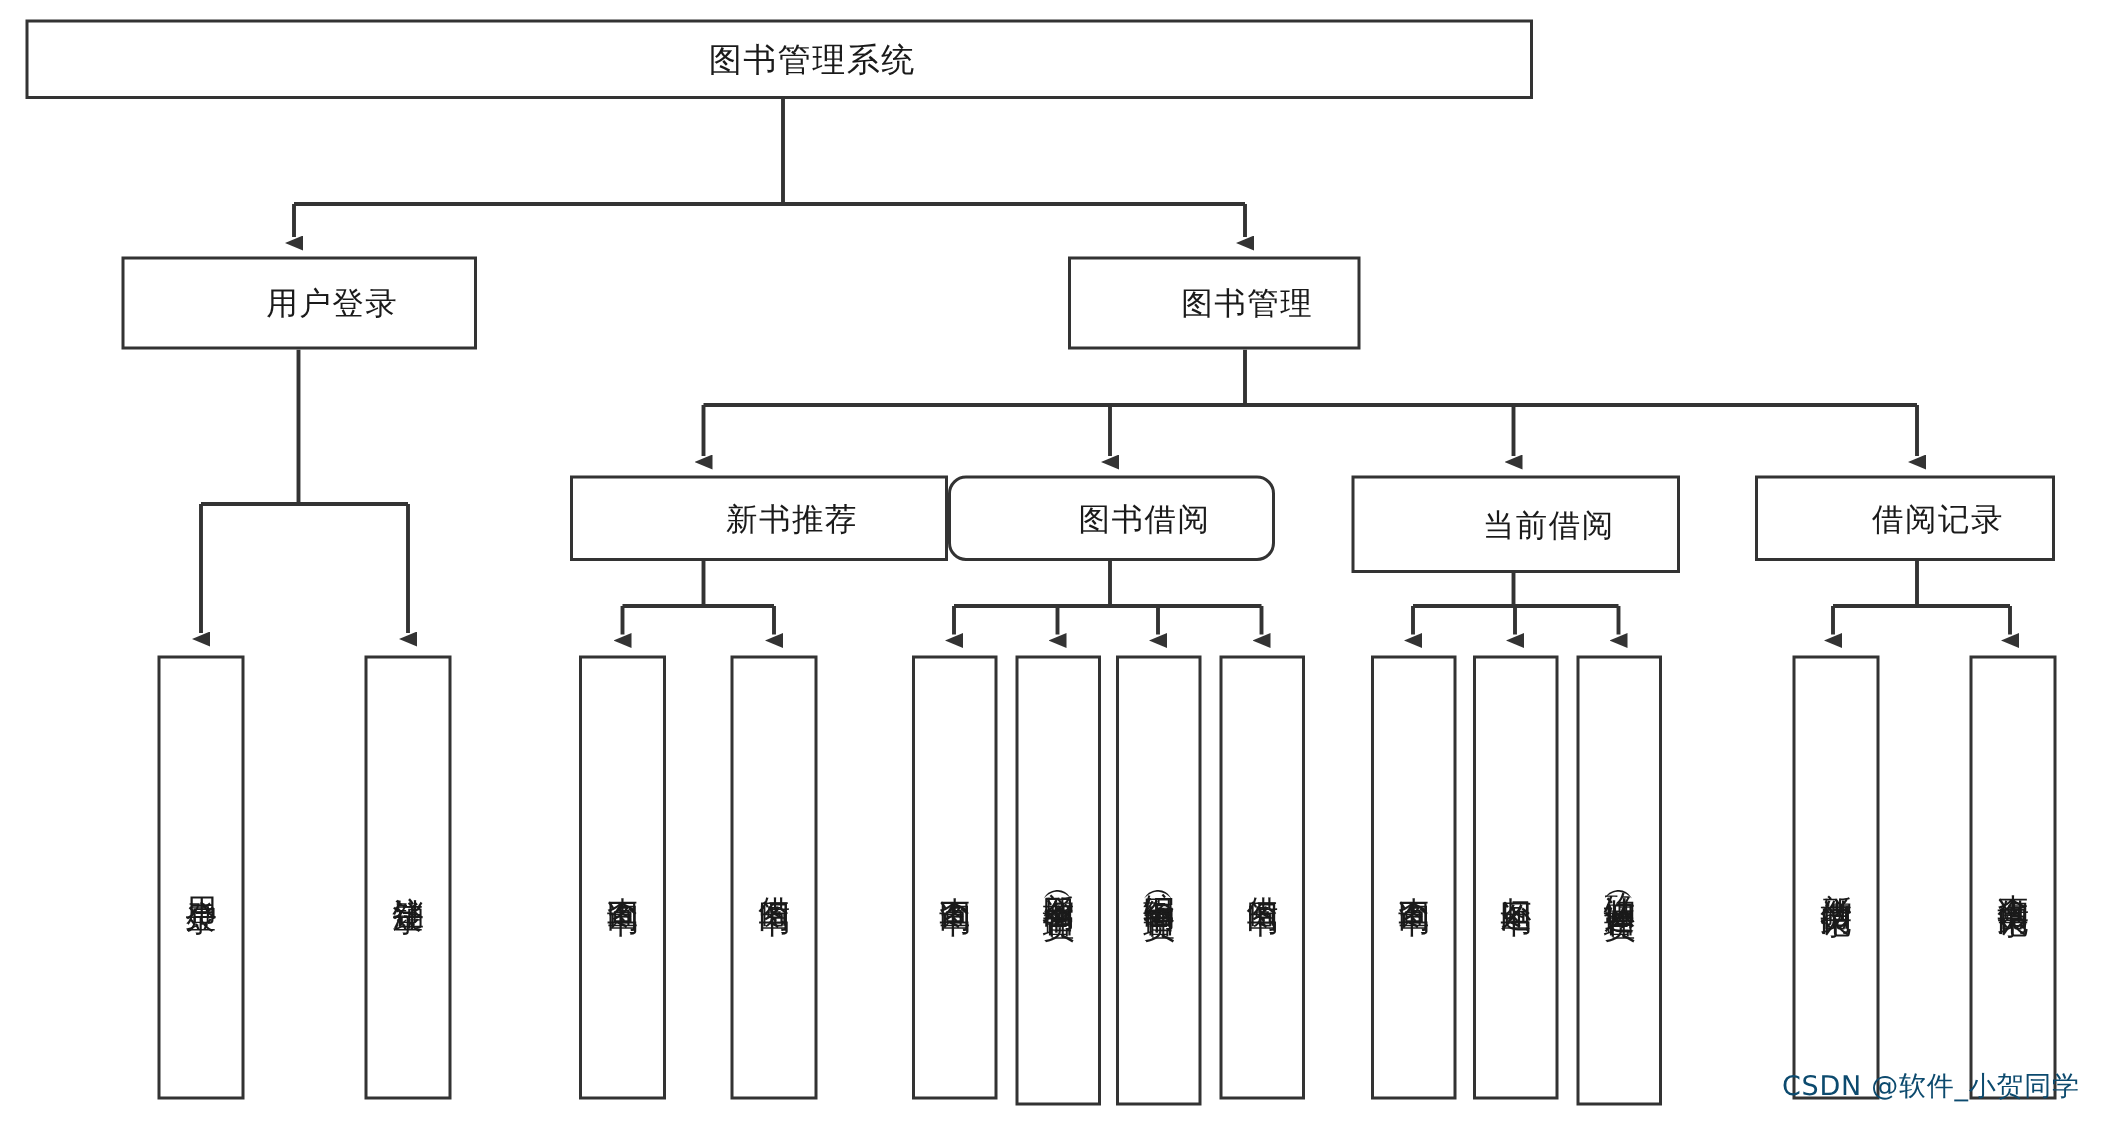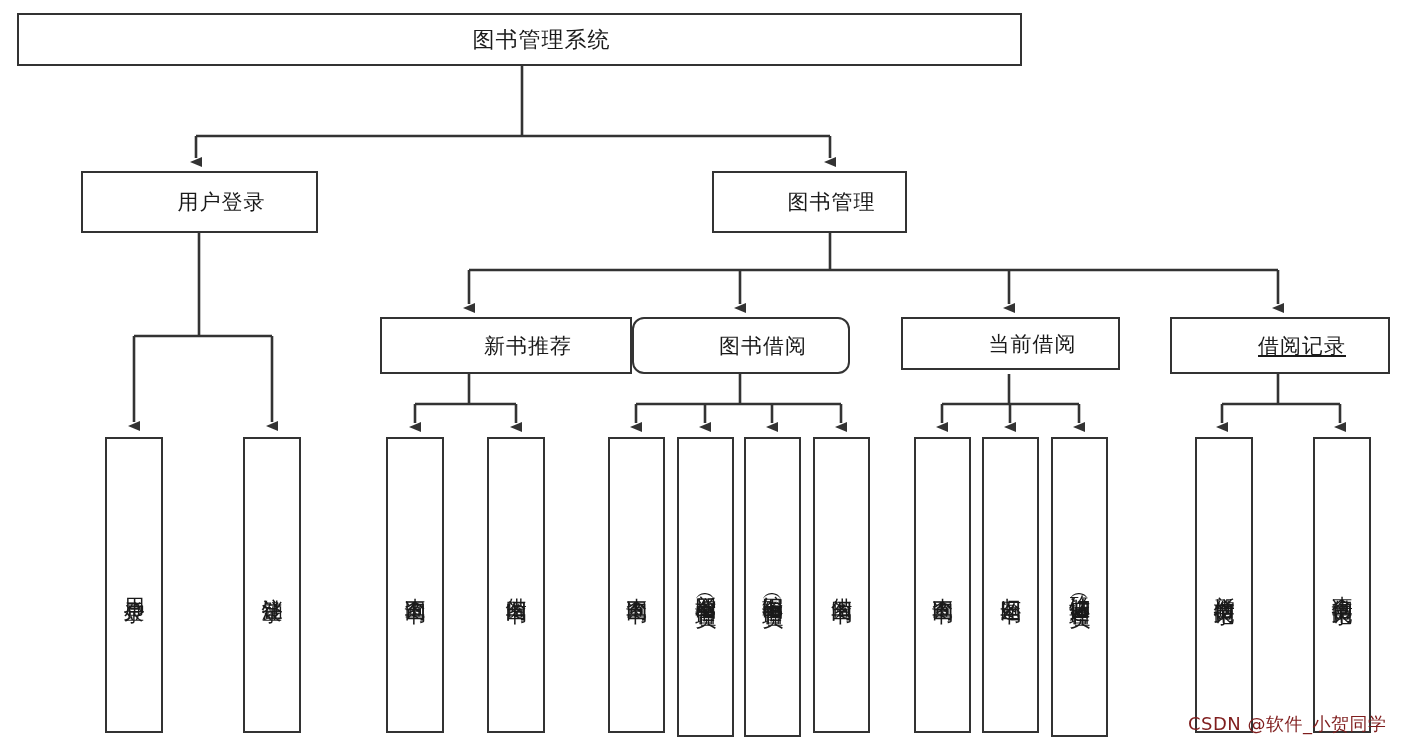--- a/index.html
+++ b/index.html
@@ -40,21 +40,21 @@
     font-size:21px;
     line-height:1.06;
     letter-spacing:2px;
     text-align:center;
     white-space:nowrap;
   }
   .watermark{
     position:absolute;
     left:1188px;top:712px;
     font-size:18px;
-    color:#7f1d1d;
+    color:#0c4a6e;
     white-space:nowrap;
     letter-spacing:0.5px;
   }
 </style>
 </head>
 <body>
 
 <div id="canvas">
 
   <svg id="wires" viewBox="0 0 1405 747">
@@ -117,24 +117,24 @@
   <div class="node h" style="left: 712px; top: 171px; width: 195px; height: 62px;">
     <span>图书管理</span>
   </div>
 
   <div class="node h" style="left: 380px; top: 317px; width: 252px; height: 57px;">
     <span>新书推荐</span>
   </div>
   <div class="node h" style="left: 632px; top: 317px; width: 218px; height: 57px; border-radius: 12px;">
     <span>图书借阅</span>
   </div>
-  <div class="node h" style="left: 901px; top: 317px; width: 219px; height: 53px;">
+  <div class="node h" style="left: 901px; top: 317px; width: 219px; height: 65px;">
     <span>当前借阅</span>
   </div>
-  <div class="node h" style="left: 1170px; top: 317px; width: 220px; height: 57px; text-decoration: underline;">
+  <div class="node h" style="left: 1170px; top: 317px; width: 200px; height: 57px;">
     <span>借阅记录</span>
   </div>
 
   <div class="node v" style="left: 105px; top: 437px; width: 58px; height: 296px;">
     <span class="vtext">用户登录</span>
   </div>
   <div class="node v" style="left: 243px; top: 437px; width: 58px; height: 296px;">
     <span class="vtext">注销登录</span>
   </div>
   <div class="node v" style="left: 386px; top: 437px; width: 58px; height: 296px;">

